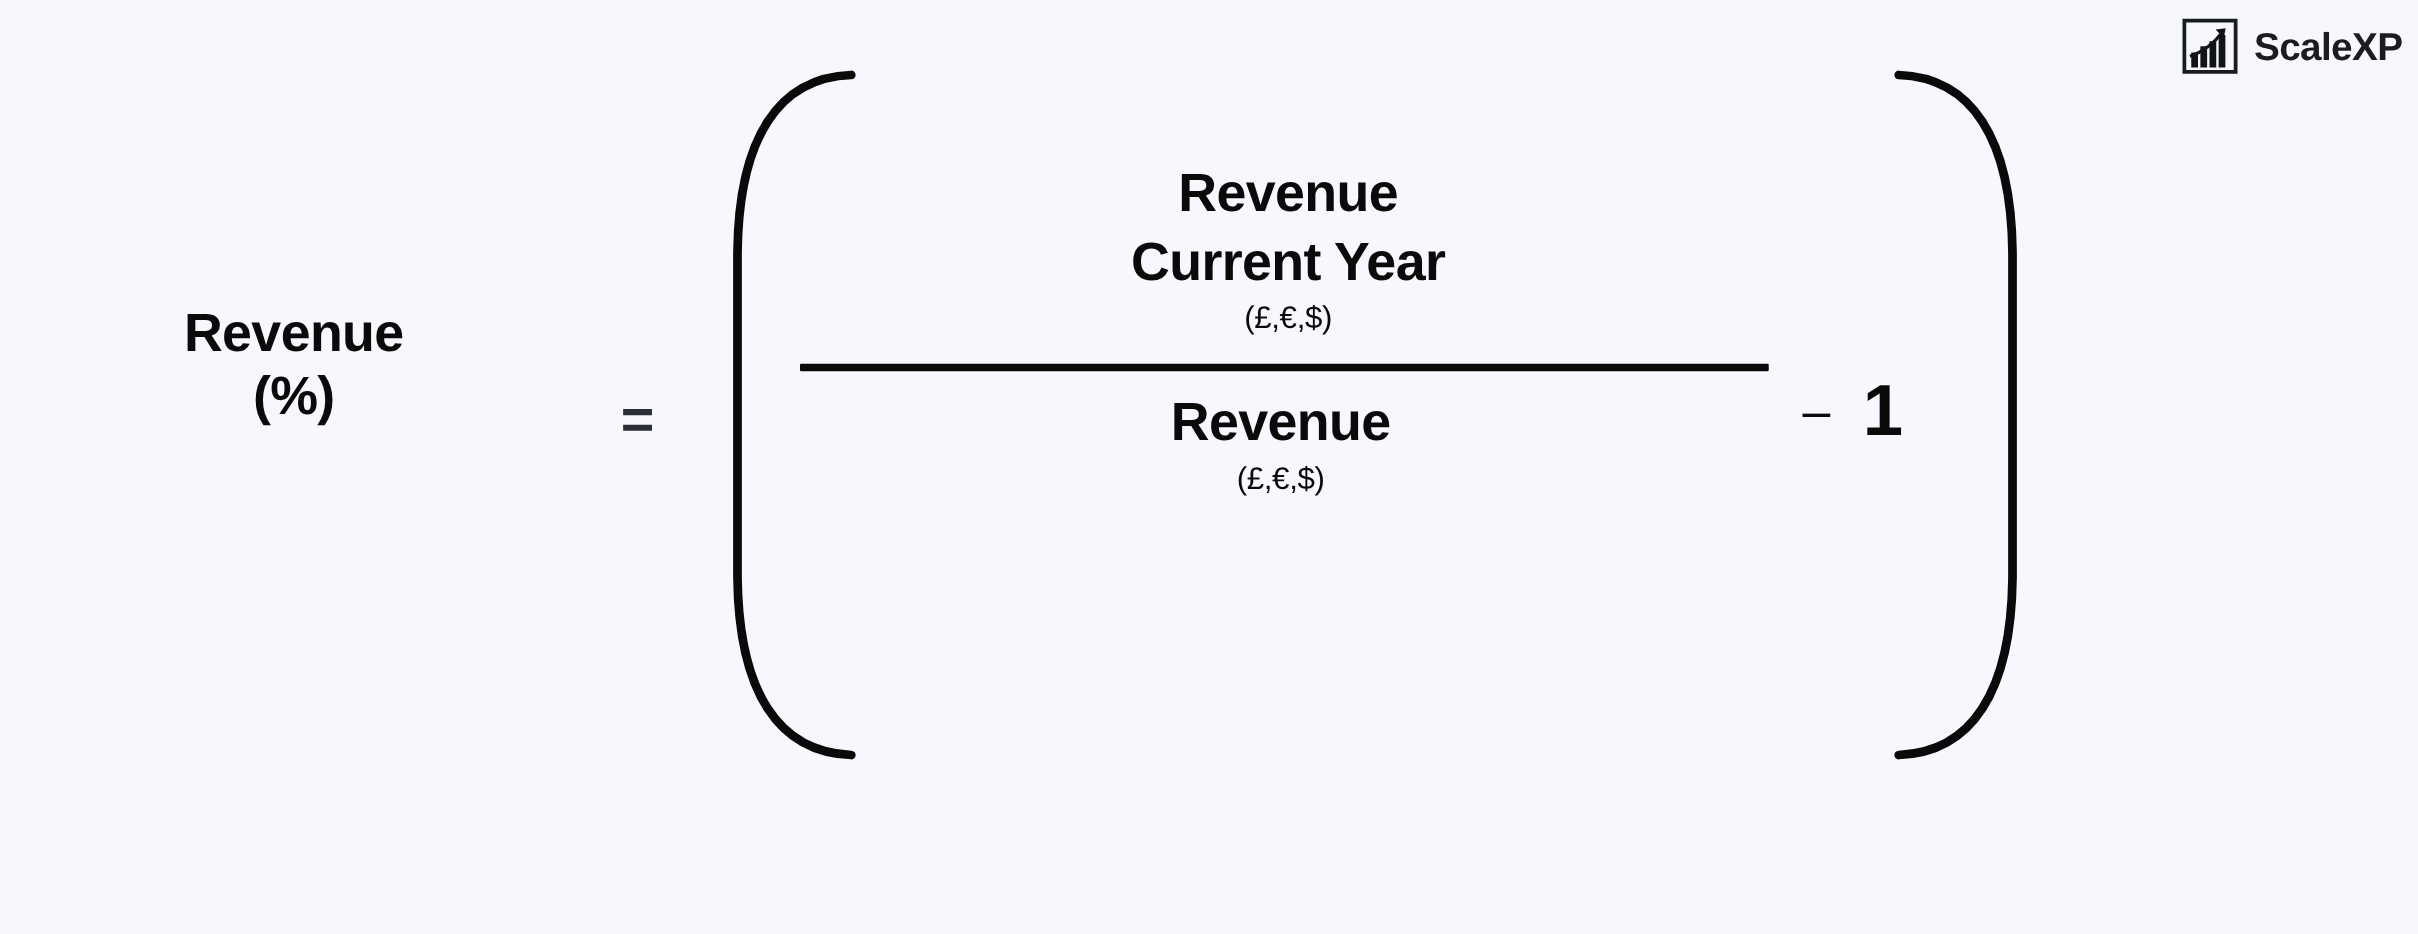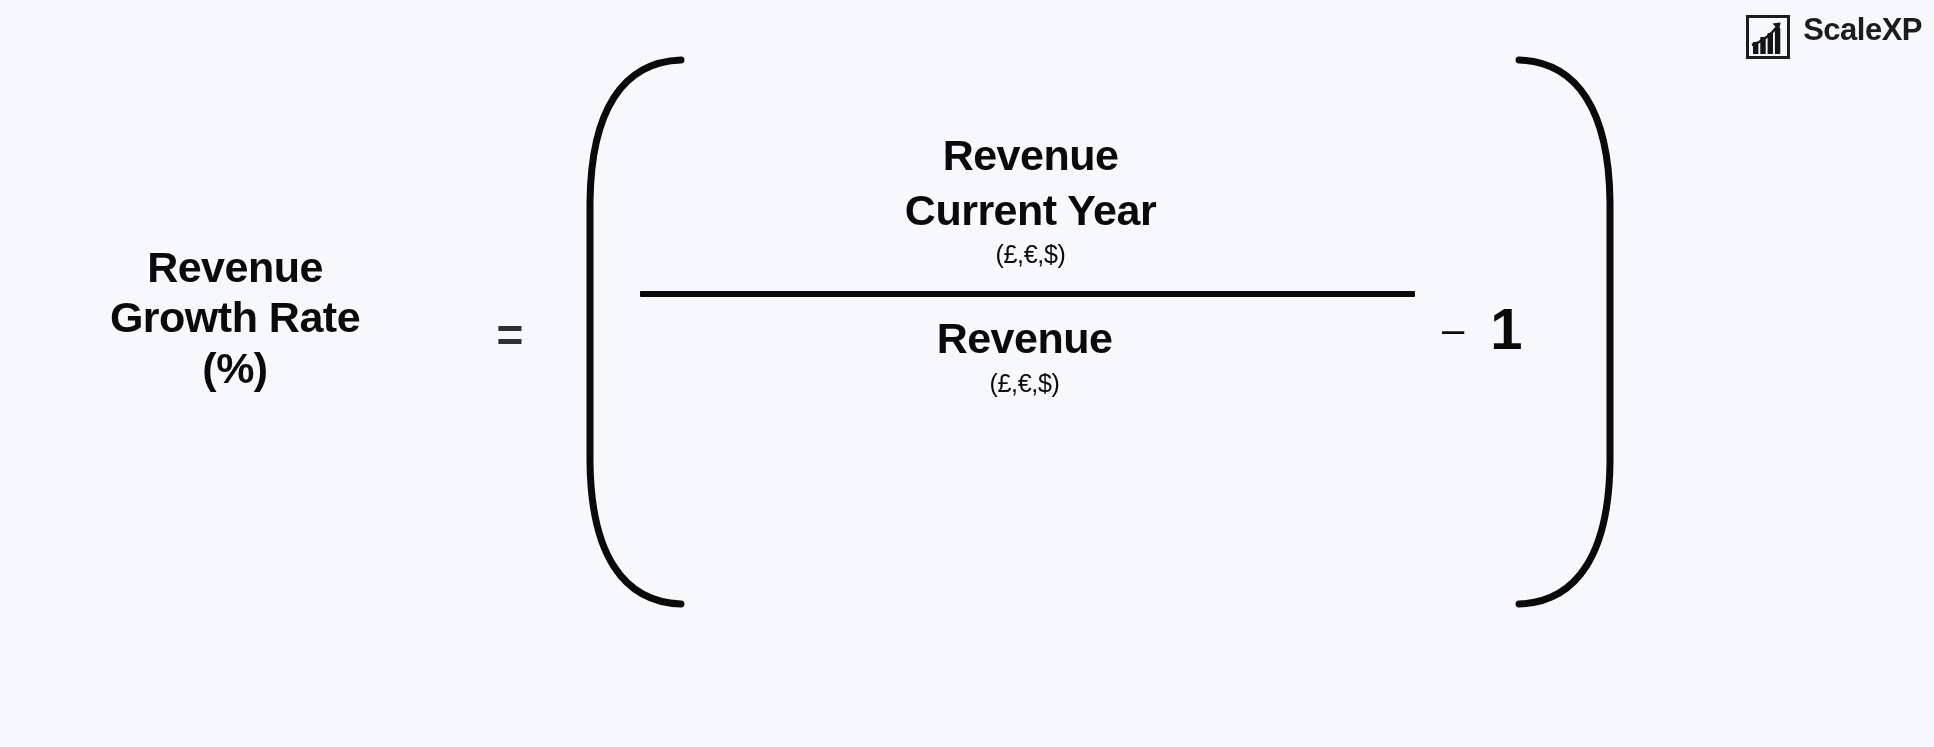--- a/index.html
+++ b/index.html
@@ -16,20 +16,21 @@
     overflow: hidden;
     position: relative;
   }
 
   
   .brand {
     position: absolute;
     top: 14px;
     right: 12px;
     display: flex;
+    align-items: center;
     gap: 12px;
   }
   .brand-mark {
     width: 46px;
     height: 46px;
     display: block;
   }
   .brand-name {
     font-size: 31px;
     font-weight: 700;
@@ -160,21 +161,20 @@
       <path d="M27.5 9.5 L35.5 8.5 L34 16.5 Z" fill="#131416"></path>
     </svg>
   </span>
   <span class="brand-name">ScaleXP</span>
 </div>
 
 <div class="formula">
 
   <div class="lhs">
     <span class="l3">Revenue</span>
-    <span class="l3">Growth Rate</span>
     <span class="l3">(%)</span>
   </div>
 
   <div class="equals">=</div>
 
   <div class="bracket bracket-left">
     <svg viewBox="0 0 120 560" xmlns="http://www.w3.org/2000/svg" aria-hidden="true">
       <path d="M106 8 C 48 10, 16 58, 15 150 L15 410 C 16 502, 48 550, 106 552" fill="none" stroke="#0a0a0a" stroke-width="7" stroke-linecap="round"></path>
     </svg>
   </div>

